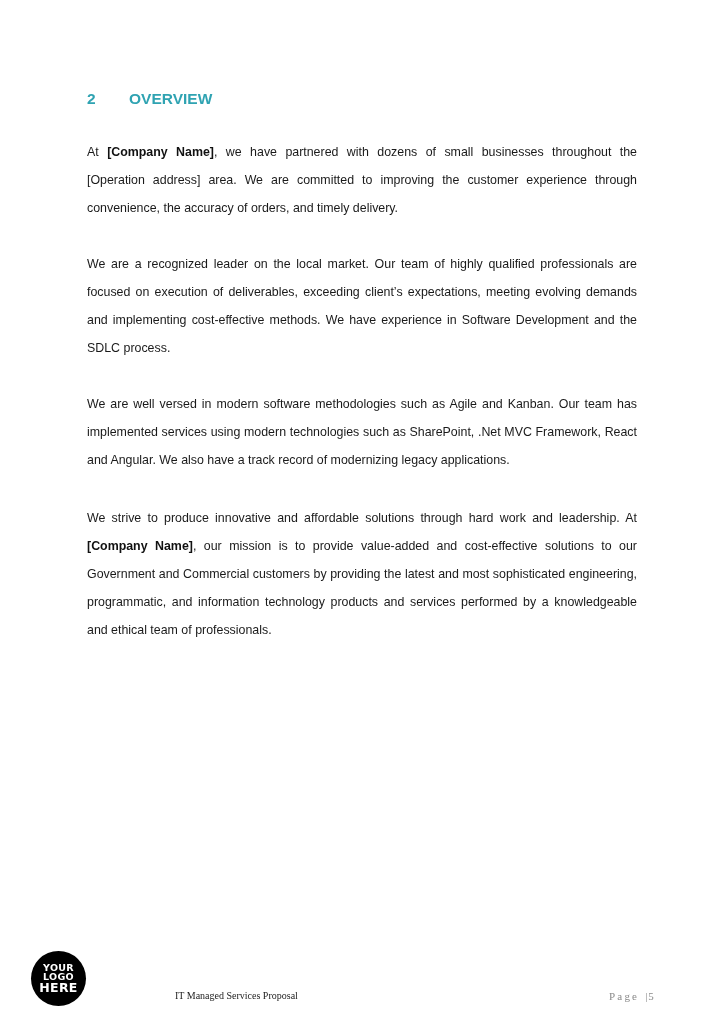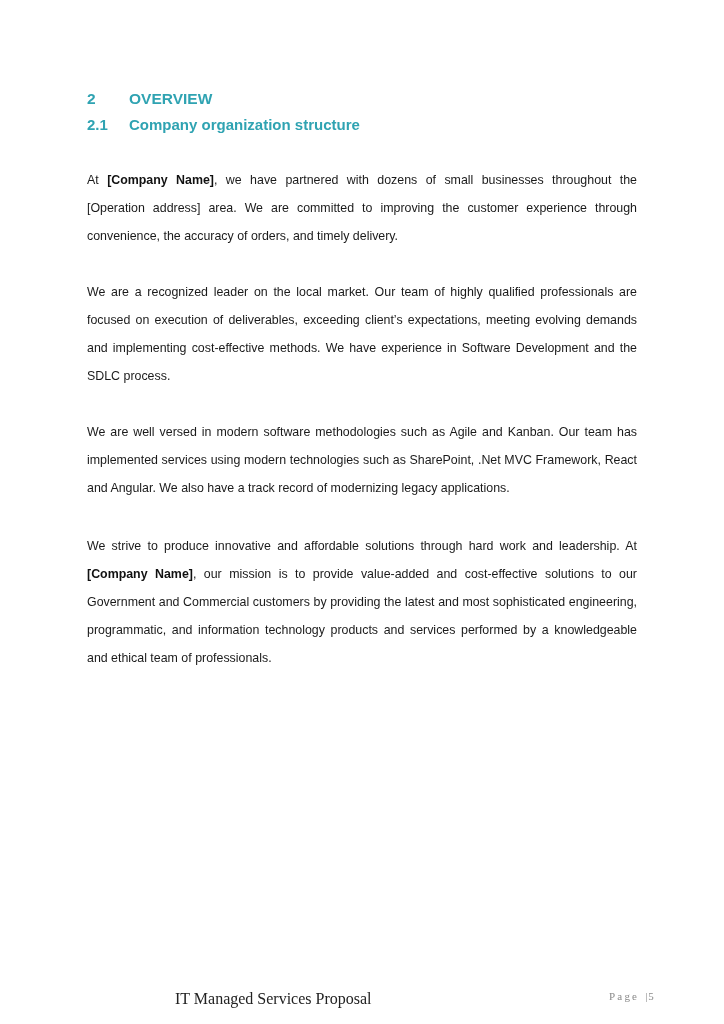--- a/index.html
+++ b/index.html
@@ -83,21 +83,21 @@
     }
     .logo span { display: block; letter-spacing: 0.3px; }
     .logo .l1 { font-size: 9.5px; }
     .logo .l2 { font-size: 9.5px; }
     .logo .l3 { font-size: 12.5px; }
     .footer-title {
       position: absolute;
       left: 175px;
       top: 990px;
       font-family: "Liberation Serif", "DejaVu Serif", serif;
-      font-size: 16px;
+      font-size: 10px;
       color: #222;
     }
     .page-num {
       position: absolute;
       left: 589px;
       top: 990px;
       font-family: "Liberation Serif", "DejaVu Serif", serif;
       font-size: 11px;
       color: #8a8a8a;
       letter-spacing: 2.2px;
@@ -109,39 +109,40 @@
 <body>
 
 <div class="page">
   <div class="content">
 
     <h1 class="h1">
       <span class="num">2</span>
       <span>OVERVIEW</span>
     </h1>
 
-    <h2 class="h2">
-      <span class="num">2.1</span>
-      <span>Company organization structure</span>
-    </h2>
 
     <div class="gap"></div>
 
     <p class="body"><span>At </span><b>[Company Name]</b><span>, we have partnered with dozens of small businesses throughout the [Operation address] area. We are committed to improving the customer experience through convenience, the accuracy of orders, and timely delivery.</span></p>
     <div class="gap"></div>
 
     <p class="body">We are a recognized leader on the local market. Our team of highly qualified professionals are focused on execution of deliverables, exceeding client’s expectations, meeting evolving demands and implementing cost-effective methods. We have experience in Software Development and the SDLC process.</p>
     <div class="gap"></div>
 
     <p class="body">We are well versed in modern software methodologies such as Agile and Kanban. Our team has implemented services using modern technologies such as SharePoint, .Net MVC Framework, React and Angular. We also have a track record of modernizing legacy applications.</p>
     <div class="gap" style="height:32px"></div>
 
     <p class="body" style="margin-top:-2px"><span>We strive to produce innovative and affordable solutions through hard work and leadership. At </span><b>[Company Name]</b><span>, our mission is to provide value-added and cost-effective solutions to our Government and Commercial customers by providing the latest and most sophisticated engineering, programmatic, and information technology products and services performed by a knowledgeable and ethical team of professionals.</span></p>
   </div>
 
+  <div class="logo">
+    <span class="l1">YOUR</span>
+    <span class="l2">LOGO</span>
+    <span class="l3">HERE</span>
+  </div>
 
   <div class="footer-title">IT Managed Services Proposal</div>
 
   <div class="page-num">
     <span>Page</span>
     <span class="sep">|</span><span>5</span>
   </div>
 </div>
 
 </body></html>

